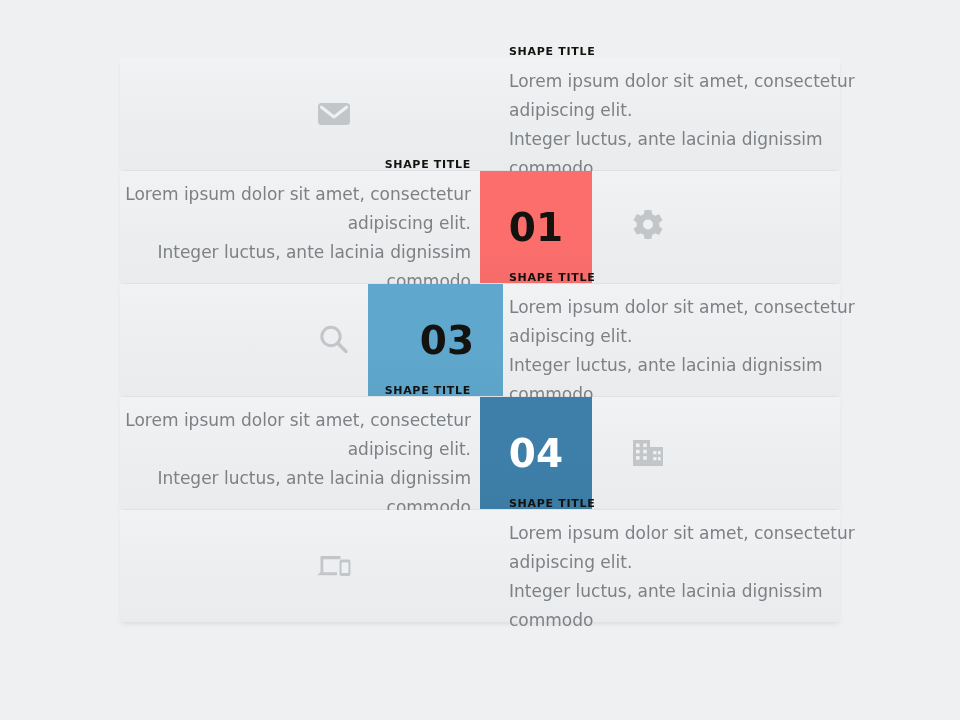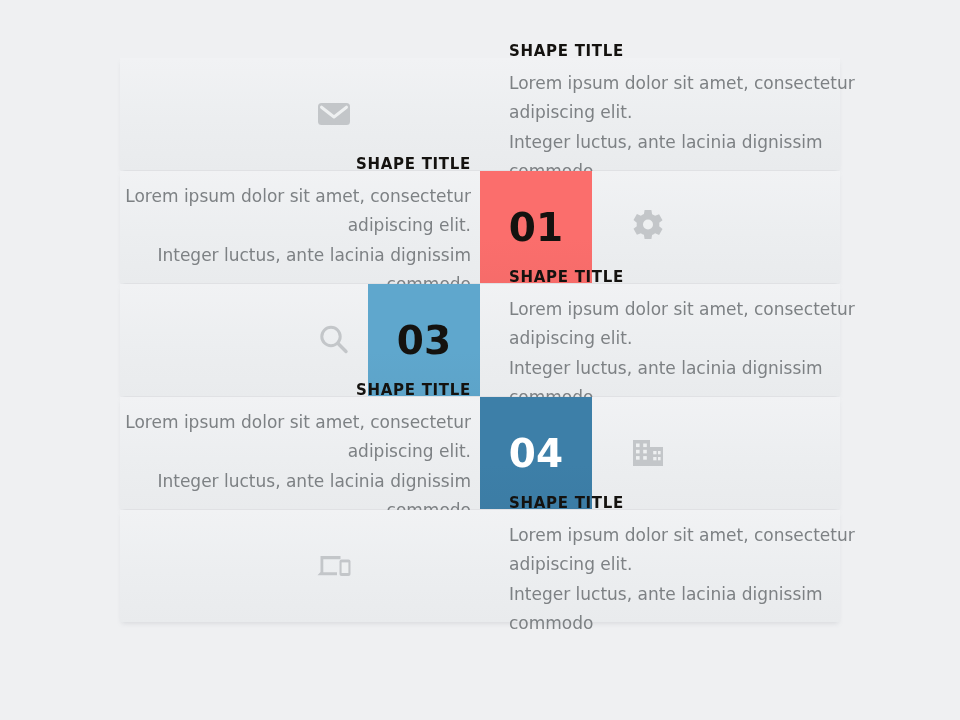--- a/index.html
+++ b/index.html
@@ -62,21 +62,21 @@
   }
   .row.left-block .textcol {
     left: 389px;
     text-align: left;
   }
   .row.right-block .textcol {
     left: -4px;
     text-align: right;
   }
   .shape-title {
-    font-size: 15px;
+    font-size: 11px;
     font-weight: bold;
     color: #14120f;
     letter-spacing: 0.7px;
     margin-bottom: 9px;
   }
   .shape-desc {
     font-size: 17px;
     color: #7d8184;
     line-height: 1.72;
   }
@@ -134,21 +134,21 @@
           </div>
         </div>
       </div>
       <div class="row left-block">
         <div class="iconcell">
           <svg width="40" height="40" viewBox="0 0 40 40">
             <circle cx="17" cy="16.5" r="9.2" fill="none" stroke="#c3c6c9" stroke-width="3"></circle>
             <line x1="23.8" y1="23.3" x2="32" y2="31.5" stroke="#c3c6c9" stroke-width="3.4" stroke-linecap="round"></line>
           </svg>
         </div>
-        <div class="numblock" style="background: linear-gradient(rgb(95, 167, 205) 0%, rgb(95, 167, 205) 60%, rgba(0, 0, 0, 0.05) 160%) rgb(95, 167, 205); color: rgb(20, 18, 15);">
+        <div class="numblock" style="background: linear-gradient(rgb(95, 167, 205) 0%, rgb(95, 167, 205) 60%, rgba(0, 0, 0, 0.05) 160%) rgb(95, 167, 205); color: rgb(20, 18, 15); padding-left: 23px;">
           <span>03</span>
         </div>
         <div class="textcol">
           <div class="shape-title">SHAPE TITLE</div>
           <div class="shape-desc">
             <span>Lorem ipsum dolor sit amet, consectetur adipiscing elit.</span>
             <span>Integer luctus, ante lacinia dignissim commodo</span>
           </div>
         </div>
       </div>

